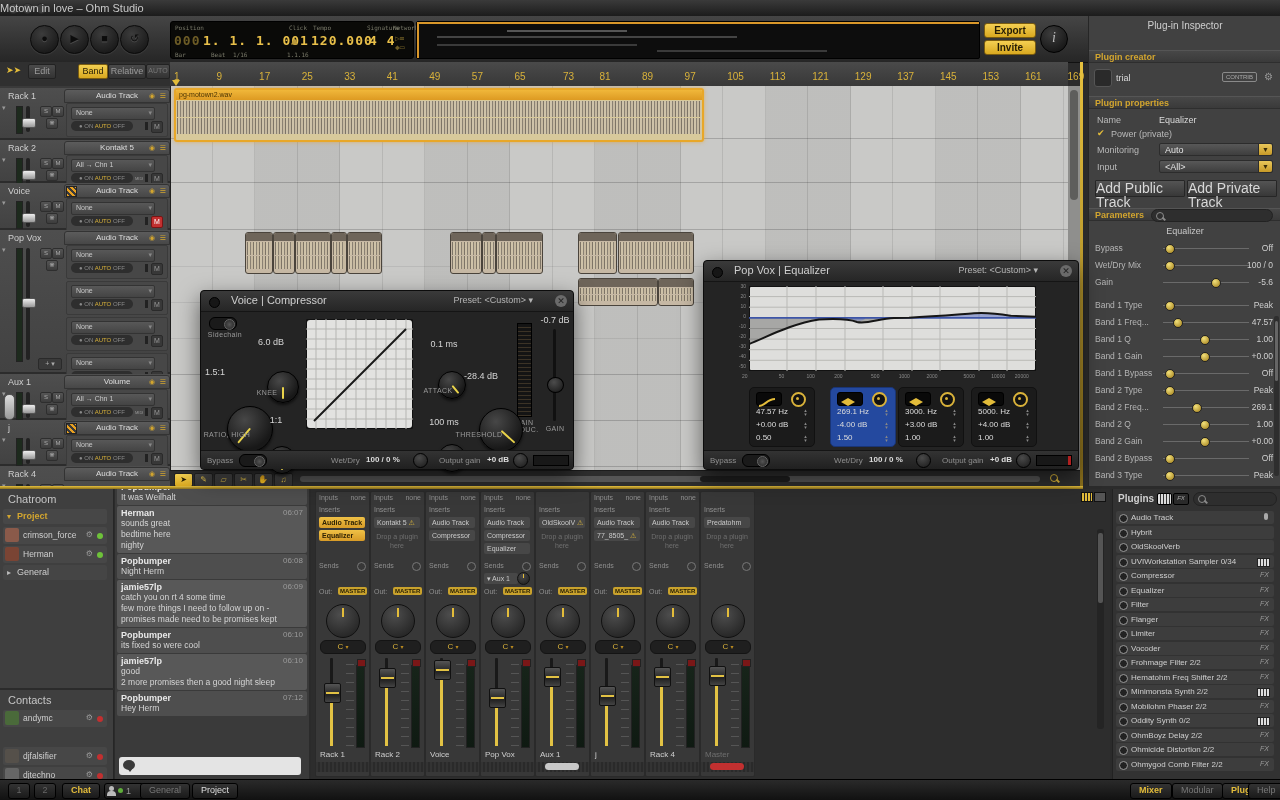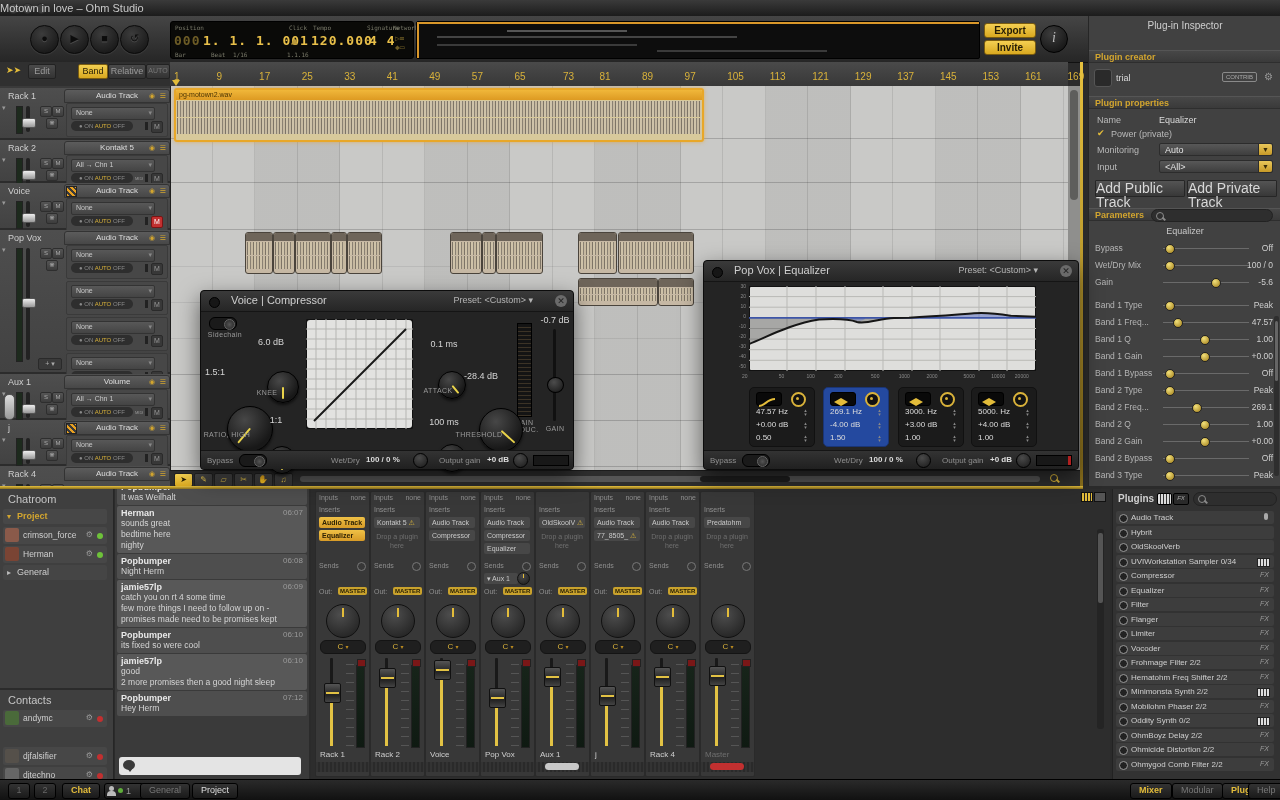--- a/index.html
+++ b/index.html
@@ -784,21 +784,21 @@
       <div class="bpow">
             <i></i>
           </div>
       <div class="bval" style="top:19px">47.57 Hz</div>
           <div class="bstep" style="top:20px">▴<br>▾</div>
       <div class="bval" style="top:32px">+0.00 dB</div>
           <div class="bstep" style="top:33px">▴<br>▾</div>
       <div class="bval" style="top:45px">0.50</div>
           <div class="bstep" style="top:46px">▴<br>▾</div>
     </div>
-        <div class="band sel" style="left:119px">
+        <div class="band sel" style="left:126px">
       <div class="bicon"><svg width="20" height="10">
               <path d="M3,5 L10,1 L17,5 L10,9 Z" fill="#e3bc3a"></path>
             </svg></div>
       <div class="bpow">
             <i></i>
           </div>
       <div class="bval" style="top:19px">269.1 Hz</div>
           <div class="bstep" style="top:20px">▴<br>▾</div>
       <div class="bval" style="top:32px">-4.00 dB</div>
           <div class="bstep" style="top:33px">▴<br>▾</div>

